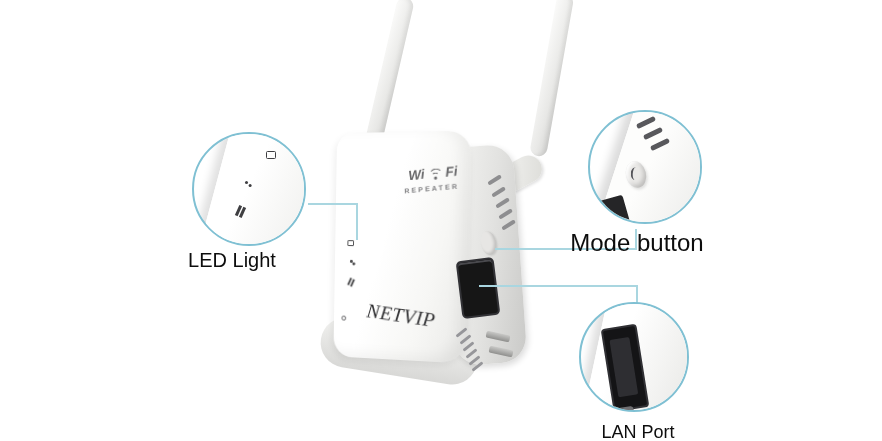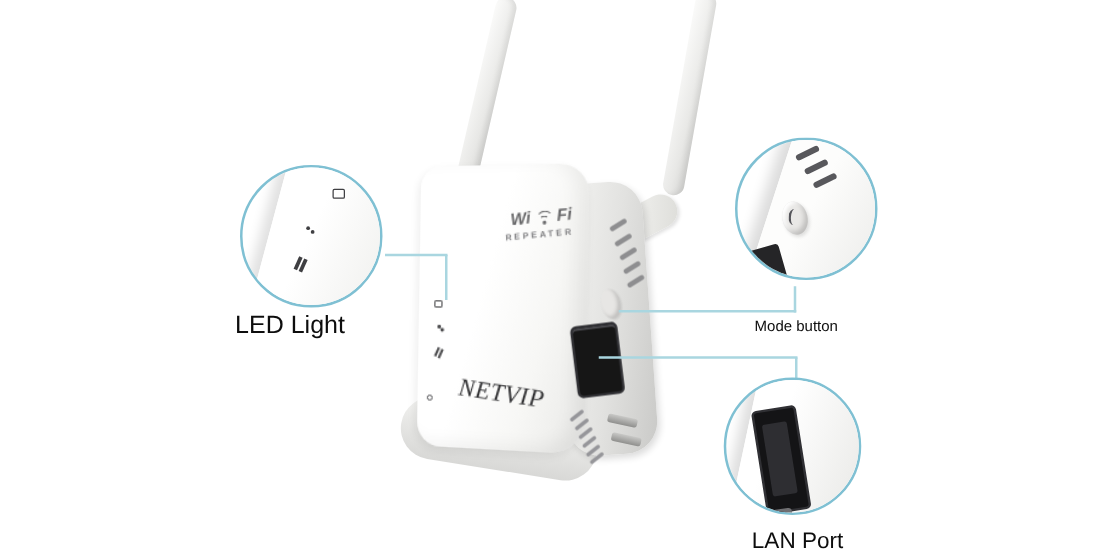--- a/index.html
+++ b/index.html
@@ -112,21 +112,21 @@
   .conn{position:absolute;background:#a9d6e0;z-index:5;}
   .led-h{left:308px;top:203px;width:50px;height:2px;}
   .led-v{left:356px;top:204px;width:2px;height:36px;}
   .mode-h{left:495px;top:248px;width:142px;height:2px;}
   .mode-v{left:635px;top:229px;width:2px;height:21px;}
   .lan-h{left:479px;top:285px;width:159px;height:2px;}
   .lan-v{left:636px;top:286px;width:2px;height:18px;}
 
   .callout-label{position:absolute;text-align:center;color:#0d0d0d;z-index:7;}
   .l-led{left:172px;top:249px;width:120px;font-size:20px;}
-  .l-mode{left:570px;top:229px;width:134px;font-size:12px;margin-top:25px;}
+  .l-mode{left:570px;top:229px;width:134px;font-size:24px;}
   .l-lan{left:576px;top:422px;width:124px;font-size:18px;}
 </style>
 </head>
 <body>
 
 <div class="canvas">
 
   <div class="antenna left"></div>
   <div class="antenna right"></div>
   <div class="antenna-joint"></div>

